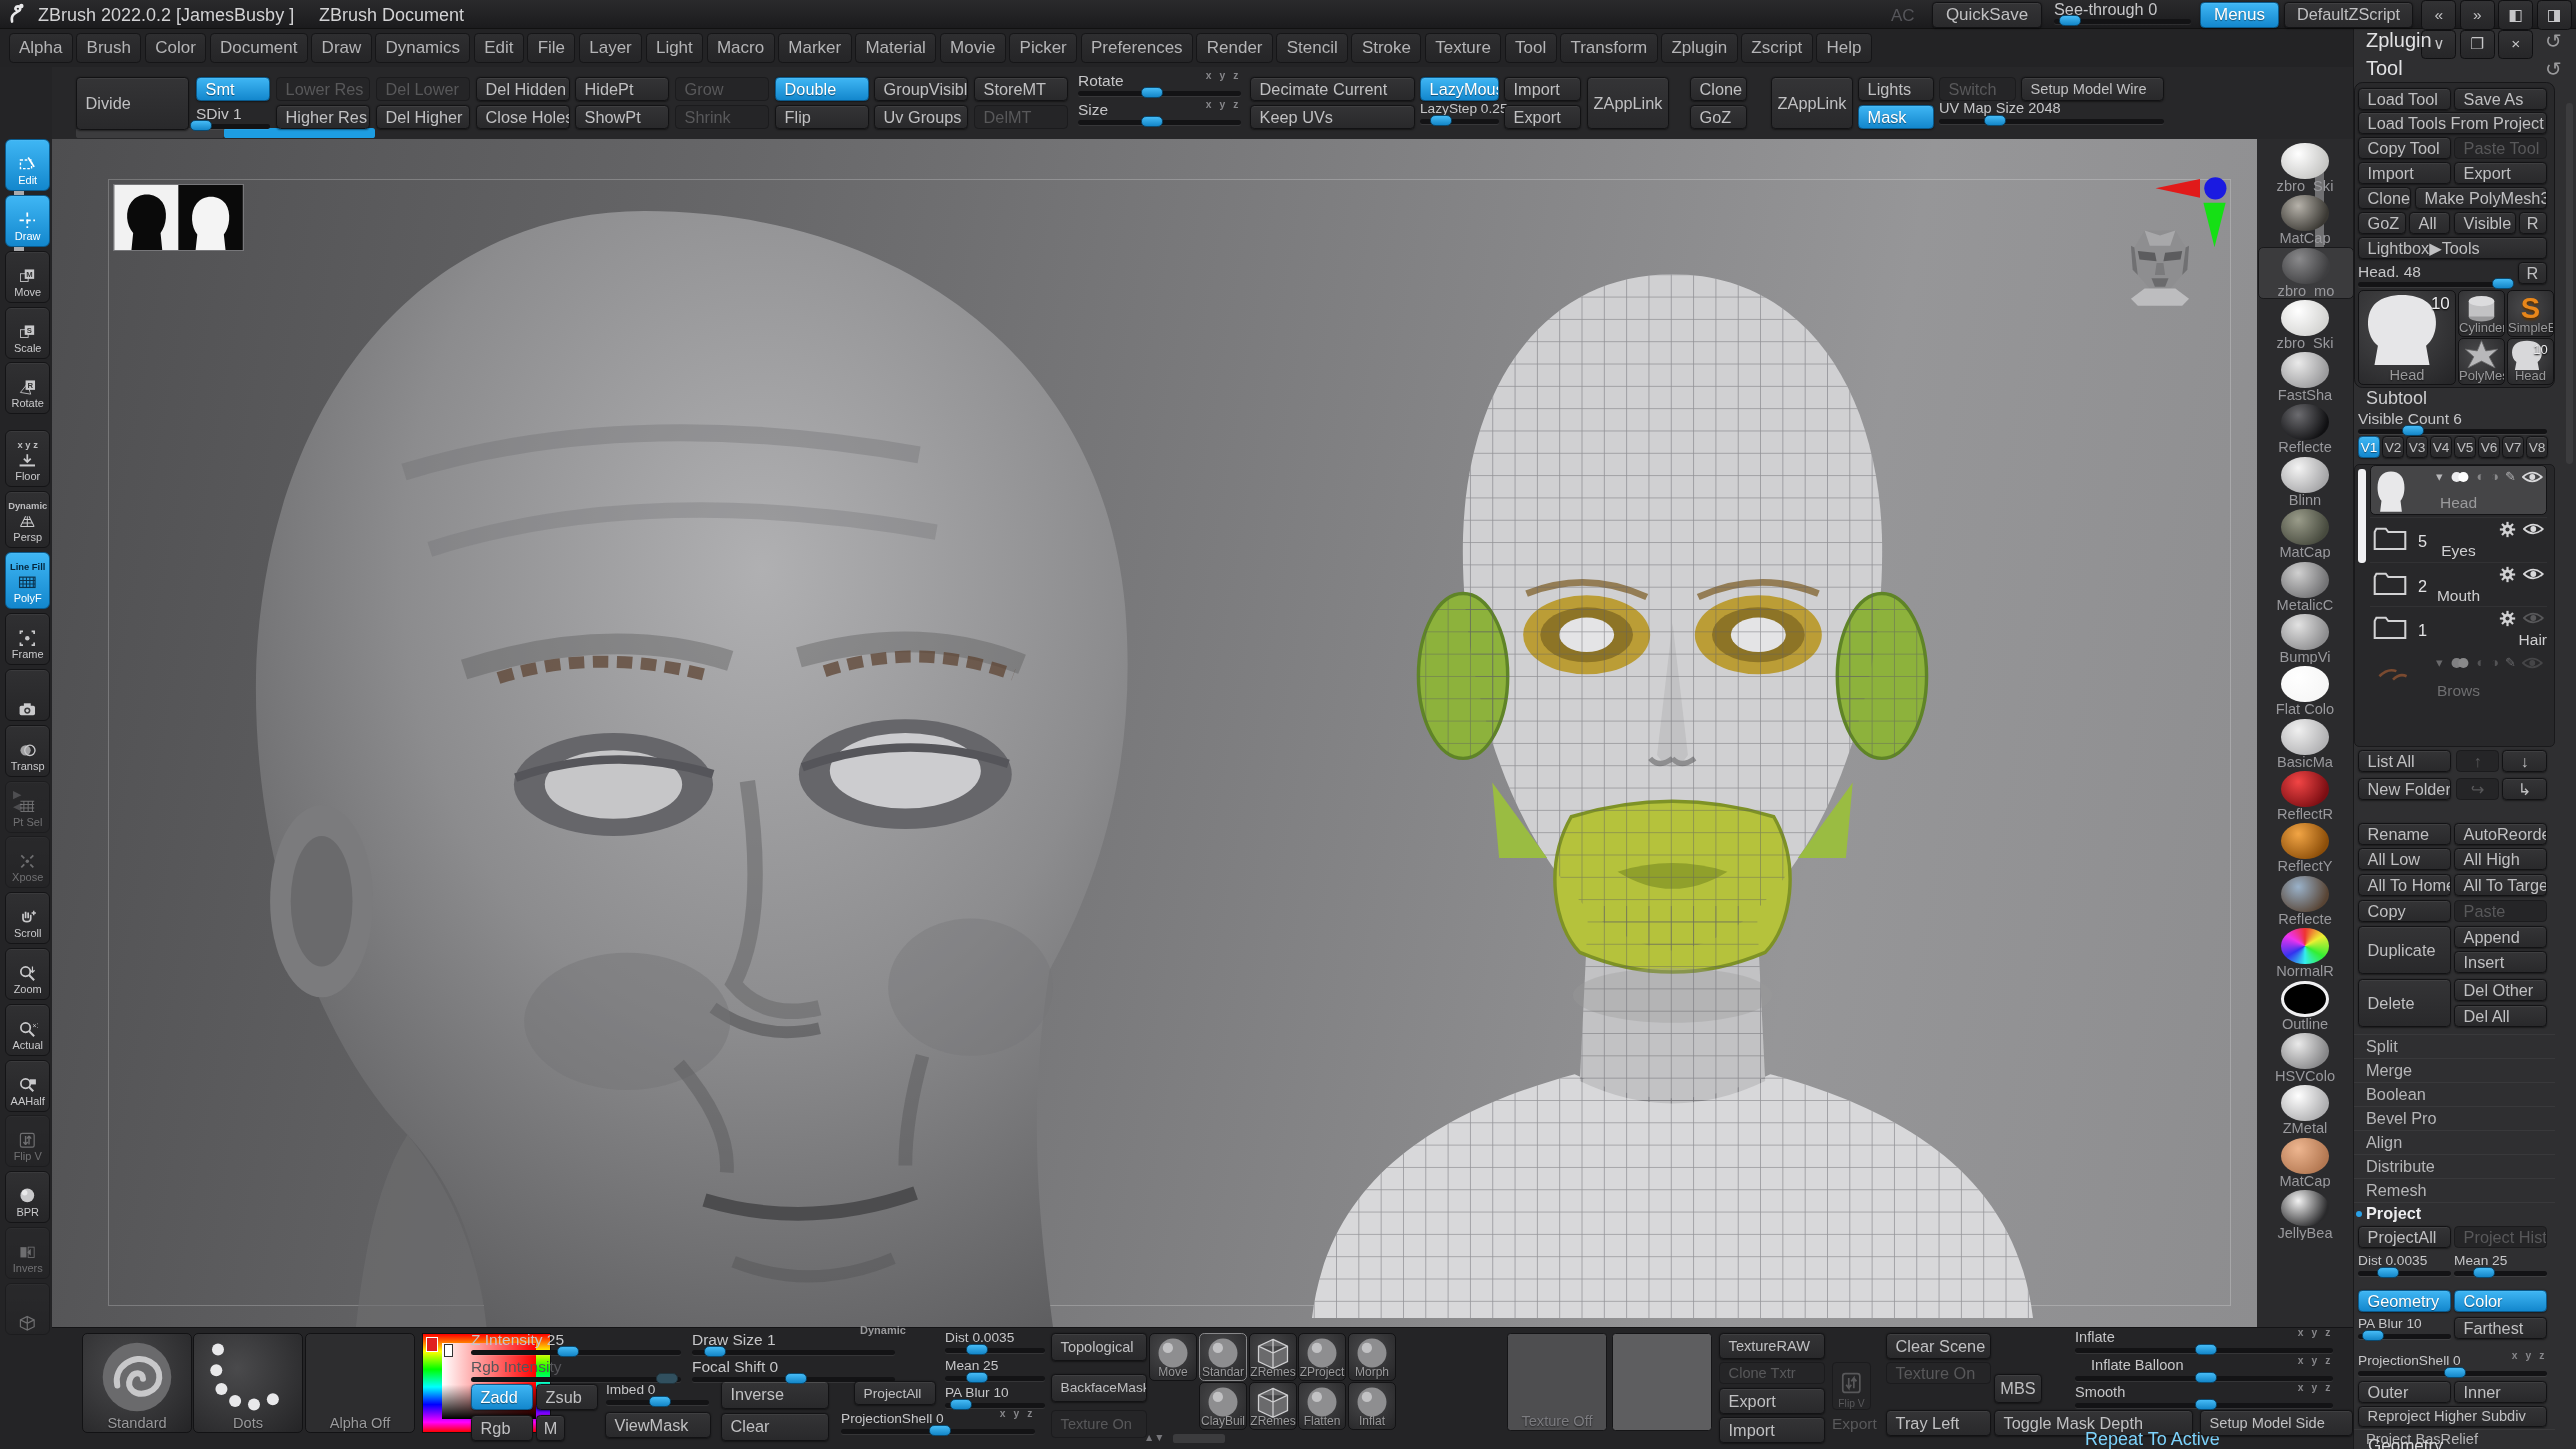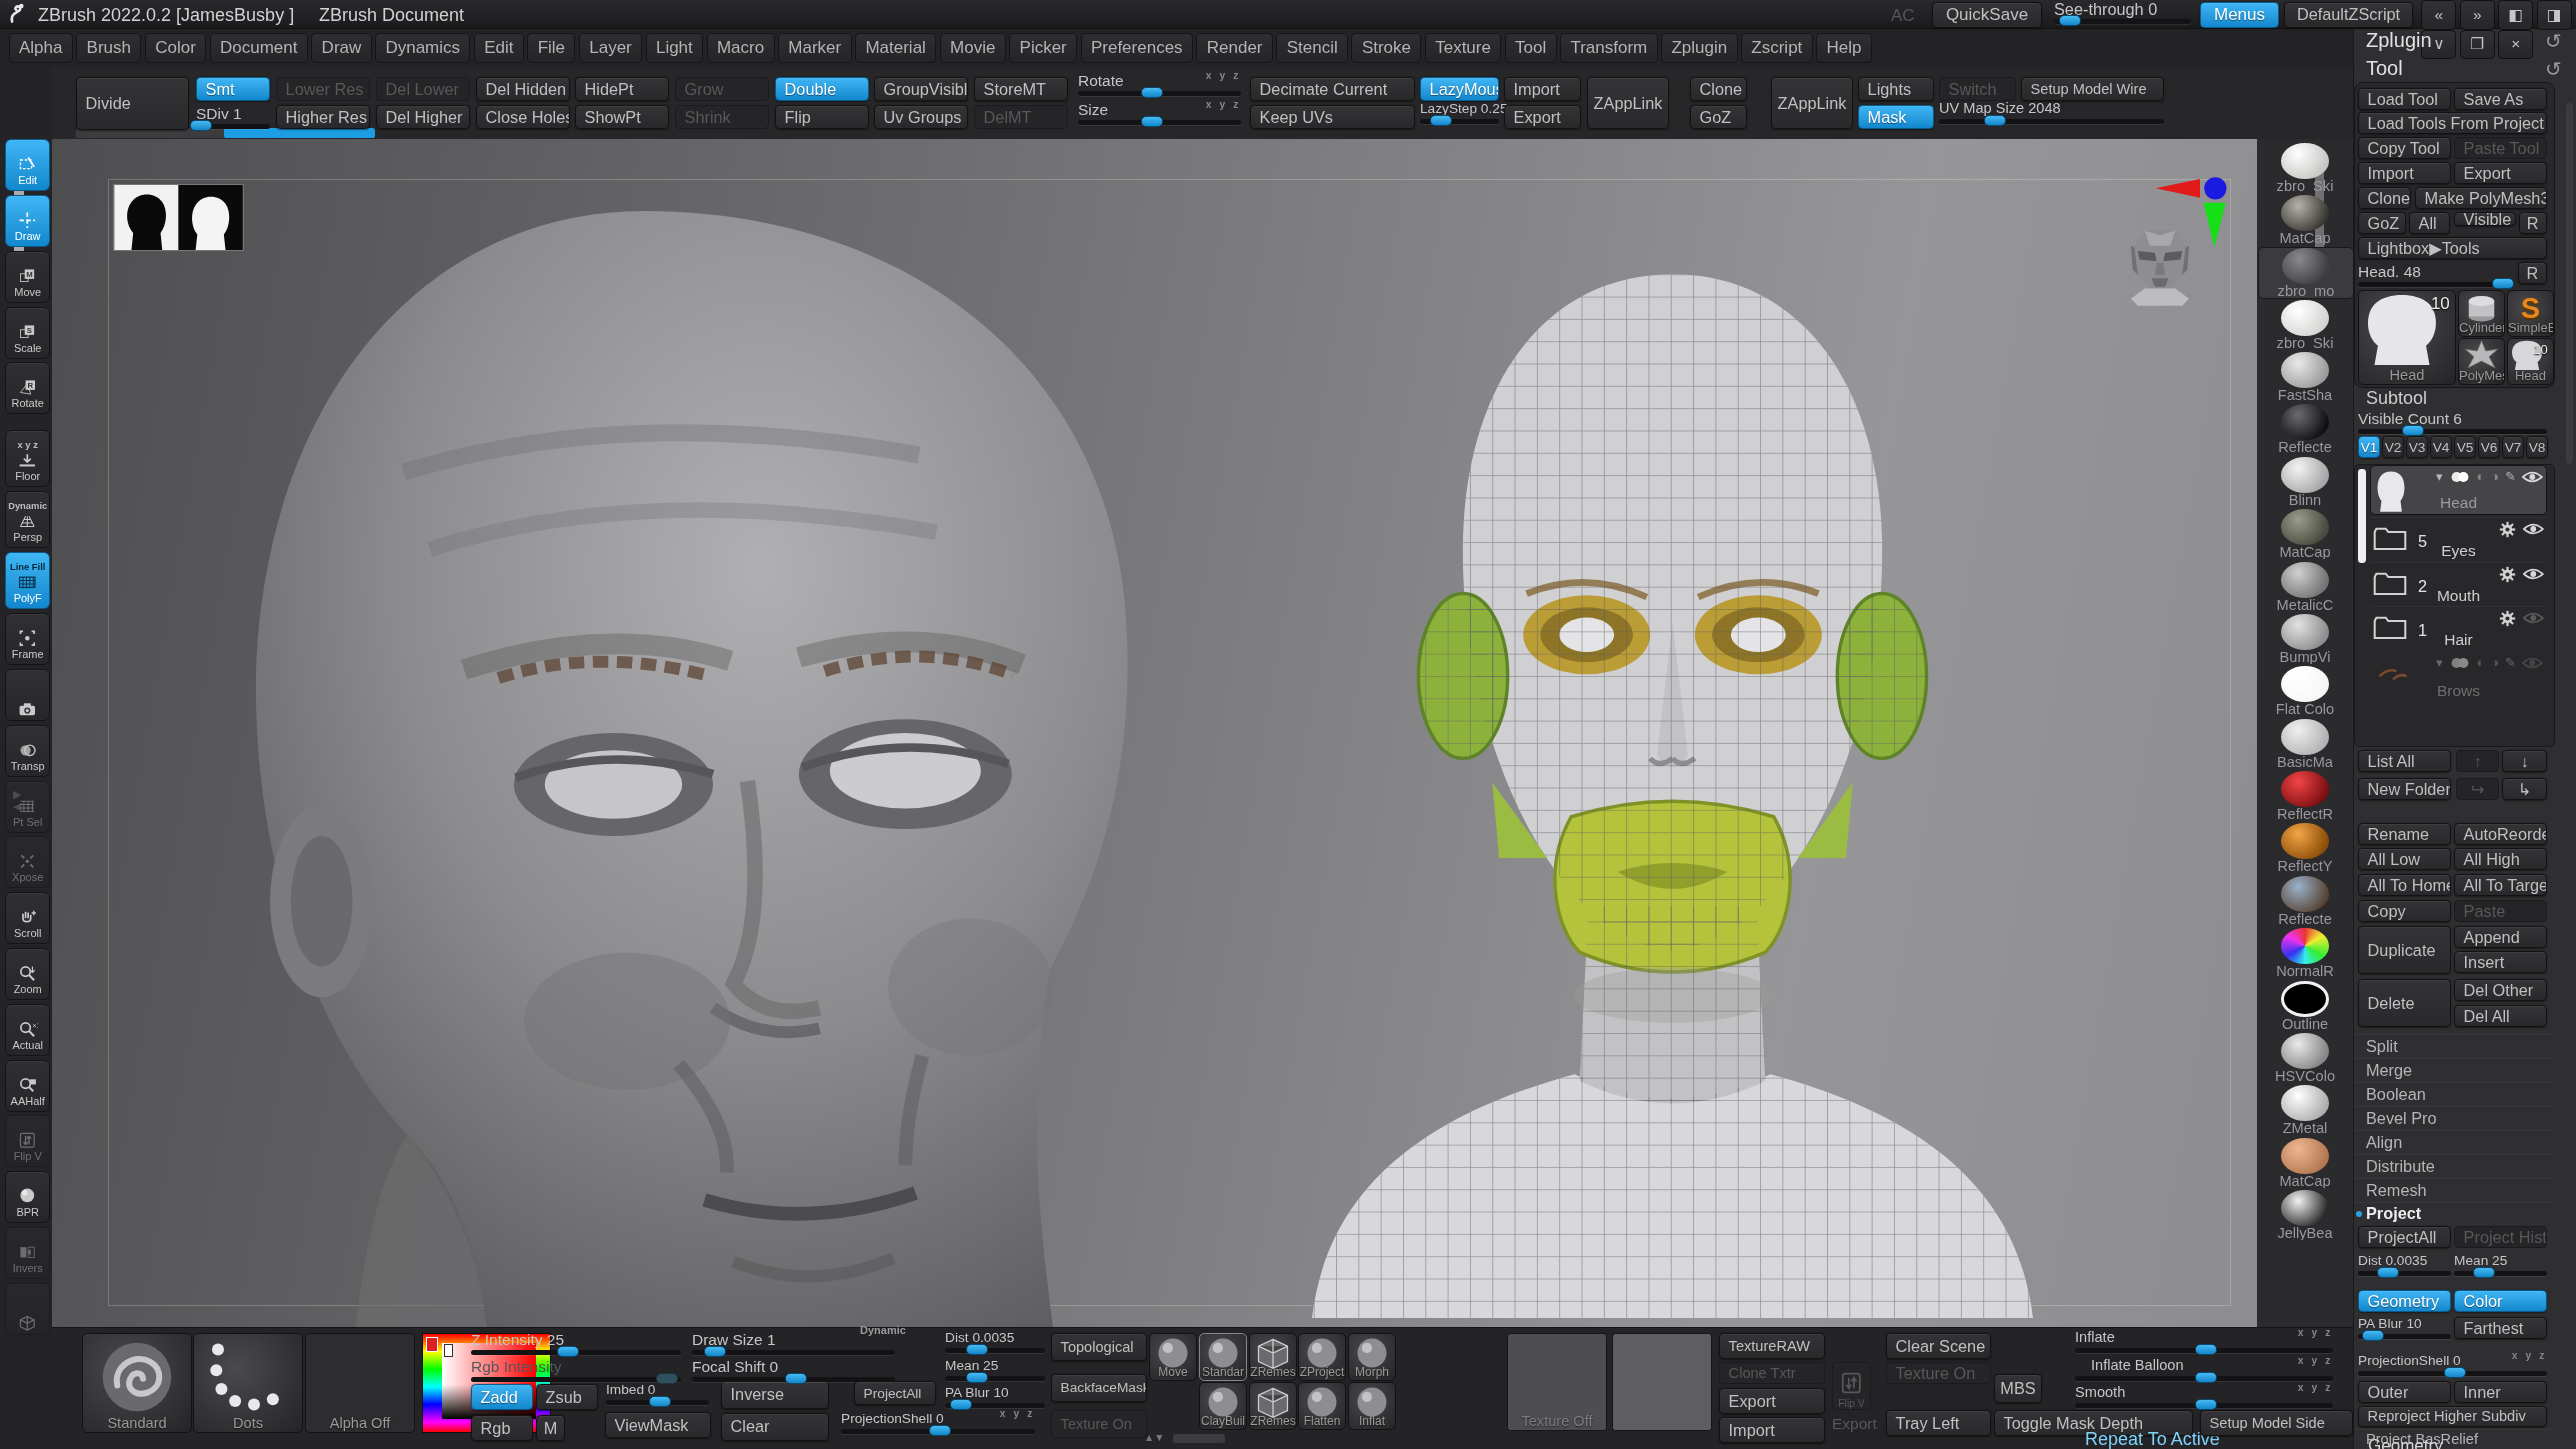--- a/index.html
+++ b/index.html
@@ -509,21 +509,21 @@
     <div class="btn" style="left: 2454px; top: 88px; width: 93px; height: 22px;">Save As</div>
     <div class="btn" style="left: 2358px; top: 112px; width: 189px; height: 22px;">Load Tools From Project</div>
     <div class="btn" style="left: 2358px; top: 137px; width: 93px; height: 22px;">Copy Tool</div>
     <div class="btn dis" style="left: 2454px; top: 137px; width: 93px; height: 22px;">Paste Tool</div>
     <div class="btn" style="left: 2358px; top: 162px; width: 93px; height: 22px;">Import</div>
     <div class="btn" style="left: 2454px; top: 162px; width: 93px; height: 22px;">Export</div>
     <div class="btn" style="left: 2358px; top: 187px; width: 53px; height: 22px;">Clone</div>
     <div class="btn" style="left: 2415px; top: 187px; width: 132px; height: 22px;">Make PolyMesh3D</div>
     <div class="btn" style="left: 2358px; top: 212px; width: 48px; height: 22px;">GoZ</div>
     <div class="btn" style="left: 2409px; top: 212px; width: 41px; height: 22px;">All</div>
-    <div class="btn" style="left: 2454px; top: 212px; width: 62px; height: 14px;">Visible</div>
+    <div class="btn" style="left: 2454px; top: 212px; width: 62px; height: 22px;">Visible</div>
     <div class="btn c" style="left: 2519px; top: 212px; width: 27.5px; height: 22px;">R</div>
     <div class="btn" style="left: 2358px; top: 237px; width: 189px; height: 22px;">Lightbox▶Tools</div>
     <div class="slider" style="left: 2358px; top: 263px; width: 153px;">
       <span class="slabel">Head. 48</span>
       <div class="strack" style="margin-top: 1.7px;">
         <div class="sknob" style="left: calc(93% - 8.6px);"></div>
       </div>
     </div>
     <div class="btn c" style="left: 2518px; top: 262px; width: 29px; height: 22px;">R</div>
     <div class="thumb" style="left: 2358px; top: 290px; width: 96px; height: 93px;"><svg width="86" height="74" viewBox="0 0 100 86">
@@ -641,21 +641,21 @@
             <line x1="16.5" y1="3.5" x2="3.5" y2="16.5"></line>
           </g>
           <circle cx="10" cy="10" r="5.6" fill="#d2d2d4"></circle>
           <circle cx="10" cy="10" r="2.4" fill="#2e2e30"></circle>
         </svg>
         <svg width="20.6" height="12" viewBox="0 0 24 14">
           <path d="M1 7 Q12 -3 23 7 Q12 17 1 7Z" fill="none" stroke="#58585a" stroke-width="2"></path>
           <circle cx="12" cy="7" r="3.4" fill="#58585a"></circle>
         </svg>
       </span>
-      <span class="abs" style="left:0;right:0;bottom:0px;text-align:center;font-size:15.5px;color:#cfcfd1;">Hair</span>
+      <span class="abs" style="left:0;right:0;bottom:0px;text-align:right;font-size:15.5px;color:#cfcfd1;">Hair</span>
     </div>
     <div class="abs" style="left: 2370px; top: 651px; width: 177px; height: 52px; background: transparent; border: 0.9px solid transparent; border-radius: 5.2px;">
       <span class="abs" style="left:5.2px;top:6.9px;"><svg width="34" height="26" viewBox="0 0 40 30">
           <path d="M4 20 Q14 10 24 14 M20 24 Q28 16 36 20" stroke="#7a4a30" stroke-width="3" fill="none"></path>
         </svg></span>
       <span class="abs" style="right:3.4px;top:3.4px;display:flex;gap:6px;align-items:center;opacity:.45;">
         <span style="color:#b8b8ba;font-size:13px;">▾</span>
         <svg width="22" height="12" viewBox="0 0 26 14">
           <circle cx="9" cy="7" r="6" fill="#ececee"></circle>
           <circle cx="17" cy="7" r="6" fill="#ffffff"></circle>

